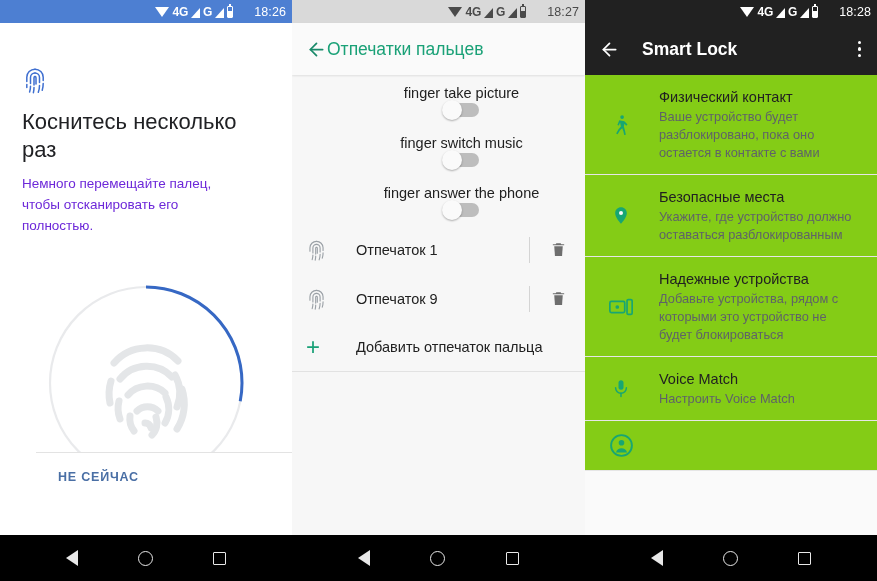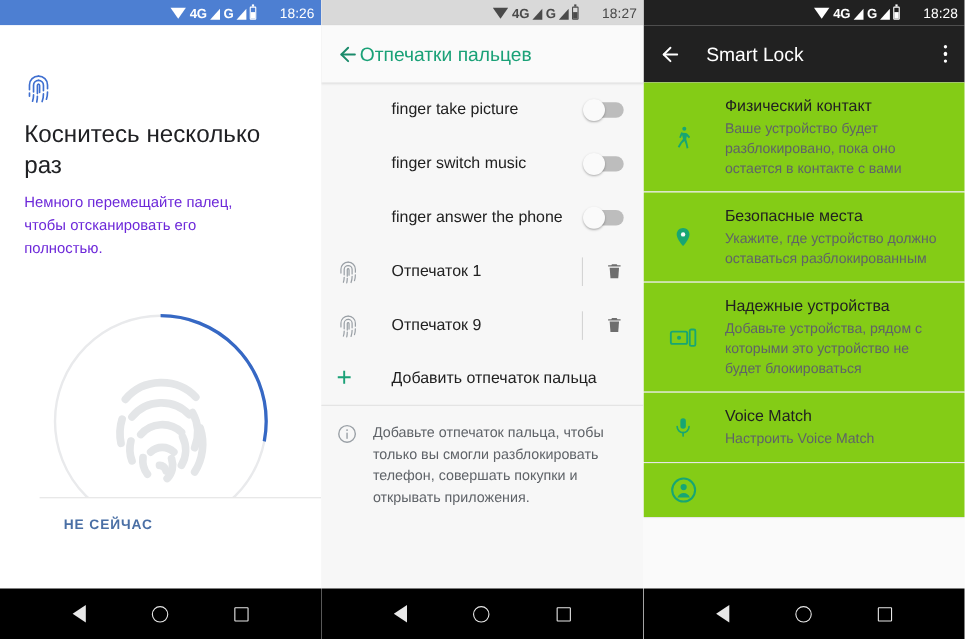--- a/index.html
+++ b/index.html
@@ -77,21 +77,21 @@
     height:52px; background:#fafafa; display:flex; align-items:center;
     padding-left:14px; 
     box-shadow:0 1px 2px rgba(0,0,0,0.10);
     position:relative; z-index:3;
   }
   .p2-back { color:#1a8a6a; line-height:0; }
   .p2-title { font-size:17.5px; color:#1aa177; font-weight:500; }
   .p2-list { background:#f7f7f7; }
   .p2-row {
     display:flex; align-items:center; min-height:49px;
-    padding:8px 18px 8px 64px; position:relative;
+    padding:8px 18px 8px 64px; position:relative;flex-direction:column;
   }
   .p2-row .lbl { font-size:14.5px; color:#212121; line-height:20px; flex:1; }
   .toggle {
     width:34px; height:14px; border-radius:7px; background:#bdbdbd;
     position:relative; flex:none;
   }
   .toggle .knob {
     position:absolute; left:-3px; top:-3px; width:20px; height:20px;
     border-radius:50%; background:#fafafa;
     box-shadow:0 1px 2px rgba(0,0,0,0.3);
@@ -119,21 +119,21 @@
   .p2-info .txt {
     font-size:13px; line-height:19.5px; color:#5f6368; flex:1;
   }
 
   
   .p3-header {
     height:52px; background:#212121; display:flex; align-items:center;
     padding:0 12px 0 14px; gap:22px; color:#fff;
   }
   .p3-back { line-height:0; color:#fff; }
-  .p3-title { font-size:17.5px; font-weight:400; flex:1; color:#fff; }
+  .p3-title { font-size:17.5px; font-weight:700; flex:1; color:#fff; }
   .p3-dots { display:flex; flex-direction:column; gap:3px; padding:4px; }
   .p3-dots i { width:3.5px; height:3.5px; background:#fff; border-radius:50%; display:block; }
   .p3-list { background:#fafafa; }
   .p3-row {
     display:flex; padding:12px 16px 12px 14px; gap:16px; align-items:center;
     background:#84cc16;
   }
   .p3-row .icon-col {
     width:44px; flex:none; display:flex; align-items:center;
     justify-content:center; color:#17a673; line-height:0;
@@ -329,30 +329,20 @@
         </span>
       </div>
 
       <div class="p2-add-row">
         <span class="plus">+</span>
         <span class="lbl">Добавить отпечаток пальца</span>
       </div>
 
       <div class="p2-sep"></div>
 
-      <div class="p2-info">
-        <span class="iic">
-          <svg width="19" height="19" viewBox="0 0 24 24" fill="none" stroke="currentColor" stroke-width="1.6">
-            <circle cx="12" cy="12" r="9.5"></circle>
-            <path d="M12 11v6" stroke-linecap="round"></path>
-            <circle cx="12" cy="7.6" r="1.05" fill="currentColor" stroke="none"></circle>
-          </svg>
-        </span>
-        <span class="txt">Добавьте отпечаток пальца, чтобы только вы смогли разблокировать телефон, совершать покупки и открывать приложения.</span>
-      </div>
     </div>
 
     <div class="navbar">
       <span class="nav-back"></span>
       <span class="nav-home"></span>
       <span class="nav-recent"></span>
     </div>
   </div>
 
   <div class="panel panel-3">

